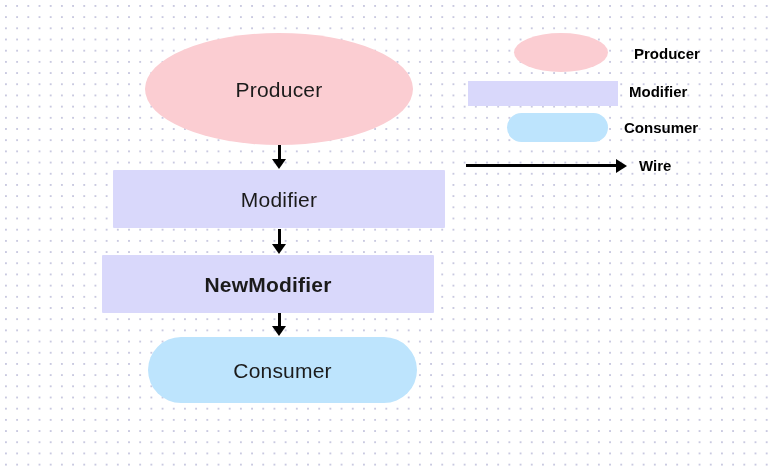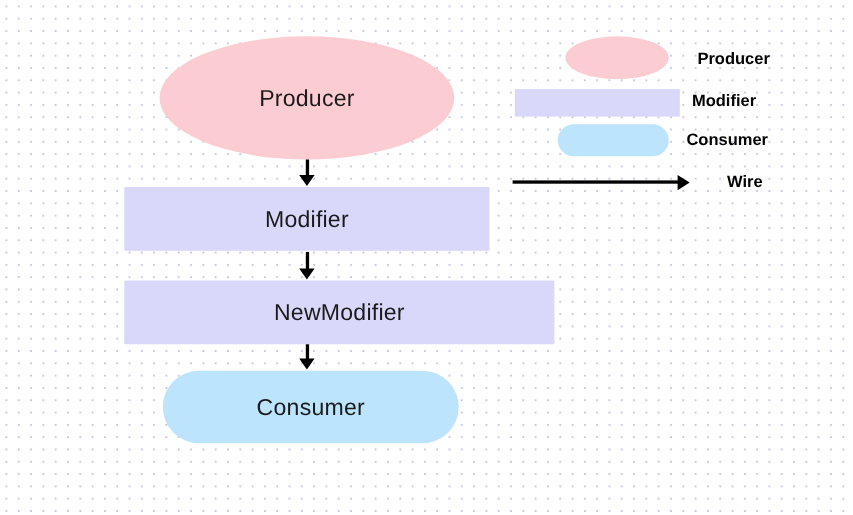--- a/index.html
+++ b/index.html
@@ -44,26 +44,27 @@
   }
   .node-modifier {
     left: 113px;
     top: 170px;
     width: 332px;
     height: 58px;
     background: #d9d8fb;
     border-radius: 1px;
   }
   .node-newmodifier {
-    left: 113px;
+    left: 102px;
     top: 255px;
-    width: 391px;
+    width: 332px;
     height: 58px;
     background: #d9d8fb;
     border-radius: 1px;
+    font-weight: bold;
   }
   .node-consumer {
     left: 148px;
     top: 337px;
     width: 269px;
     height: 66px;
     background: #bde4fd;
     border-radius: 33px;
   }
 
@@ -131,21 +132,21 @@
     left: 507px;
     top: 113px;
     width: 101px;
     height: 29px;
     background: #bde4fd;
     border-radius: 15px;
   }
   .legend-text-producer  { left: 634px; top: 46px; }
   .legend-text-modifier  { left: 629px; top: 84px; }
   .legend-text-consumer  { left: 624px; top: 120px; }
-  .legend-text-wire      { left: 639px; top: 158px; margin-left: 22px; }
+  .legend-text-wire      { left: 639px; top: 158px; }
 
   
   .legend-wire {
     position: absolute;
     left: 466px;
     top: 160px;
     width: 161px;
     height: 11px;
     display: flex;
     align-items: center;

